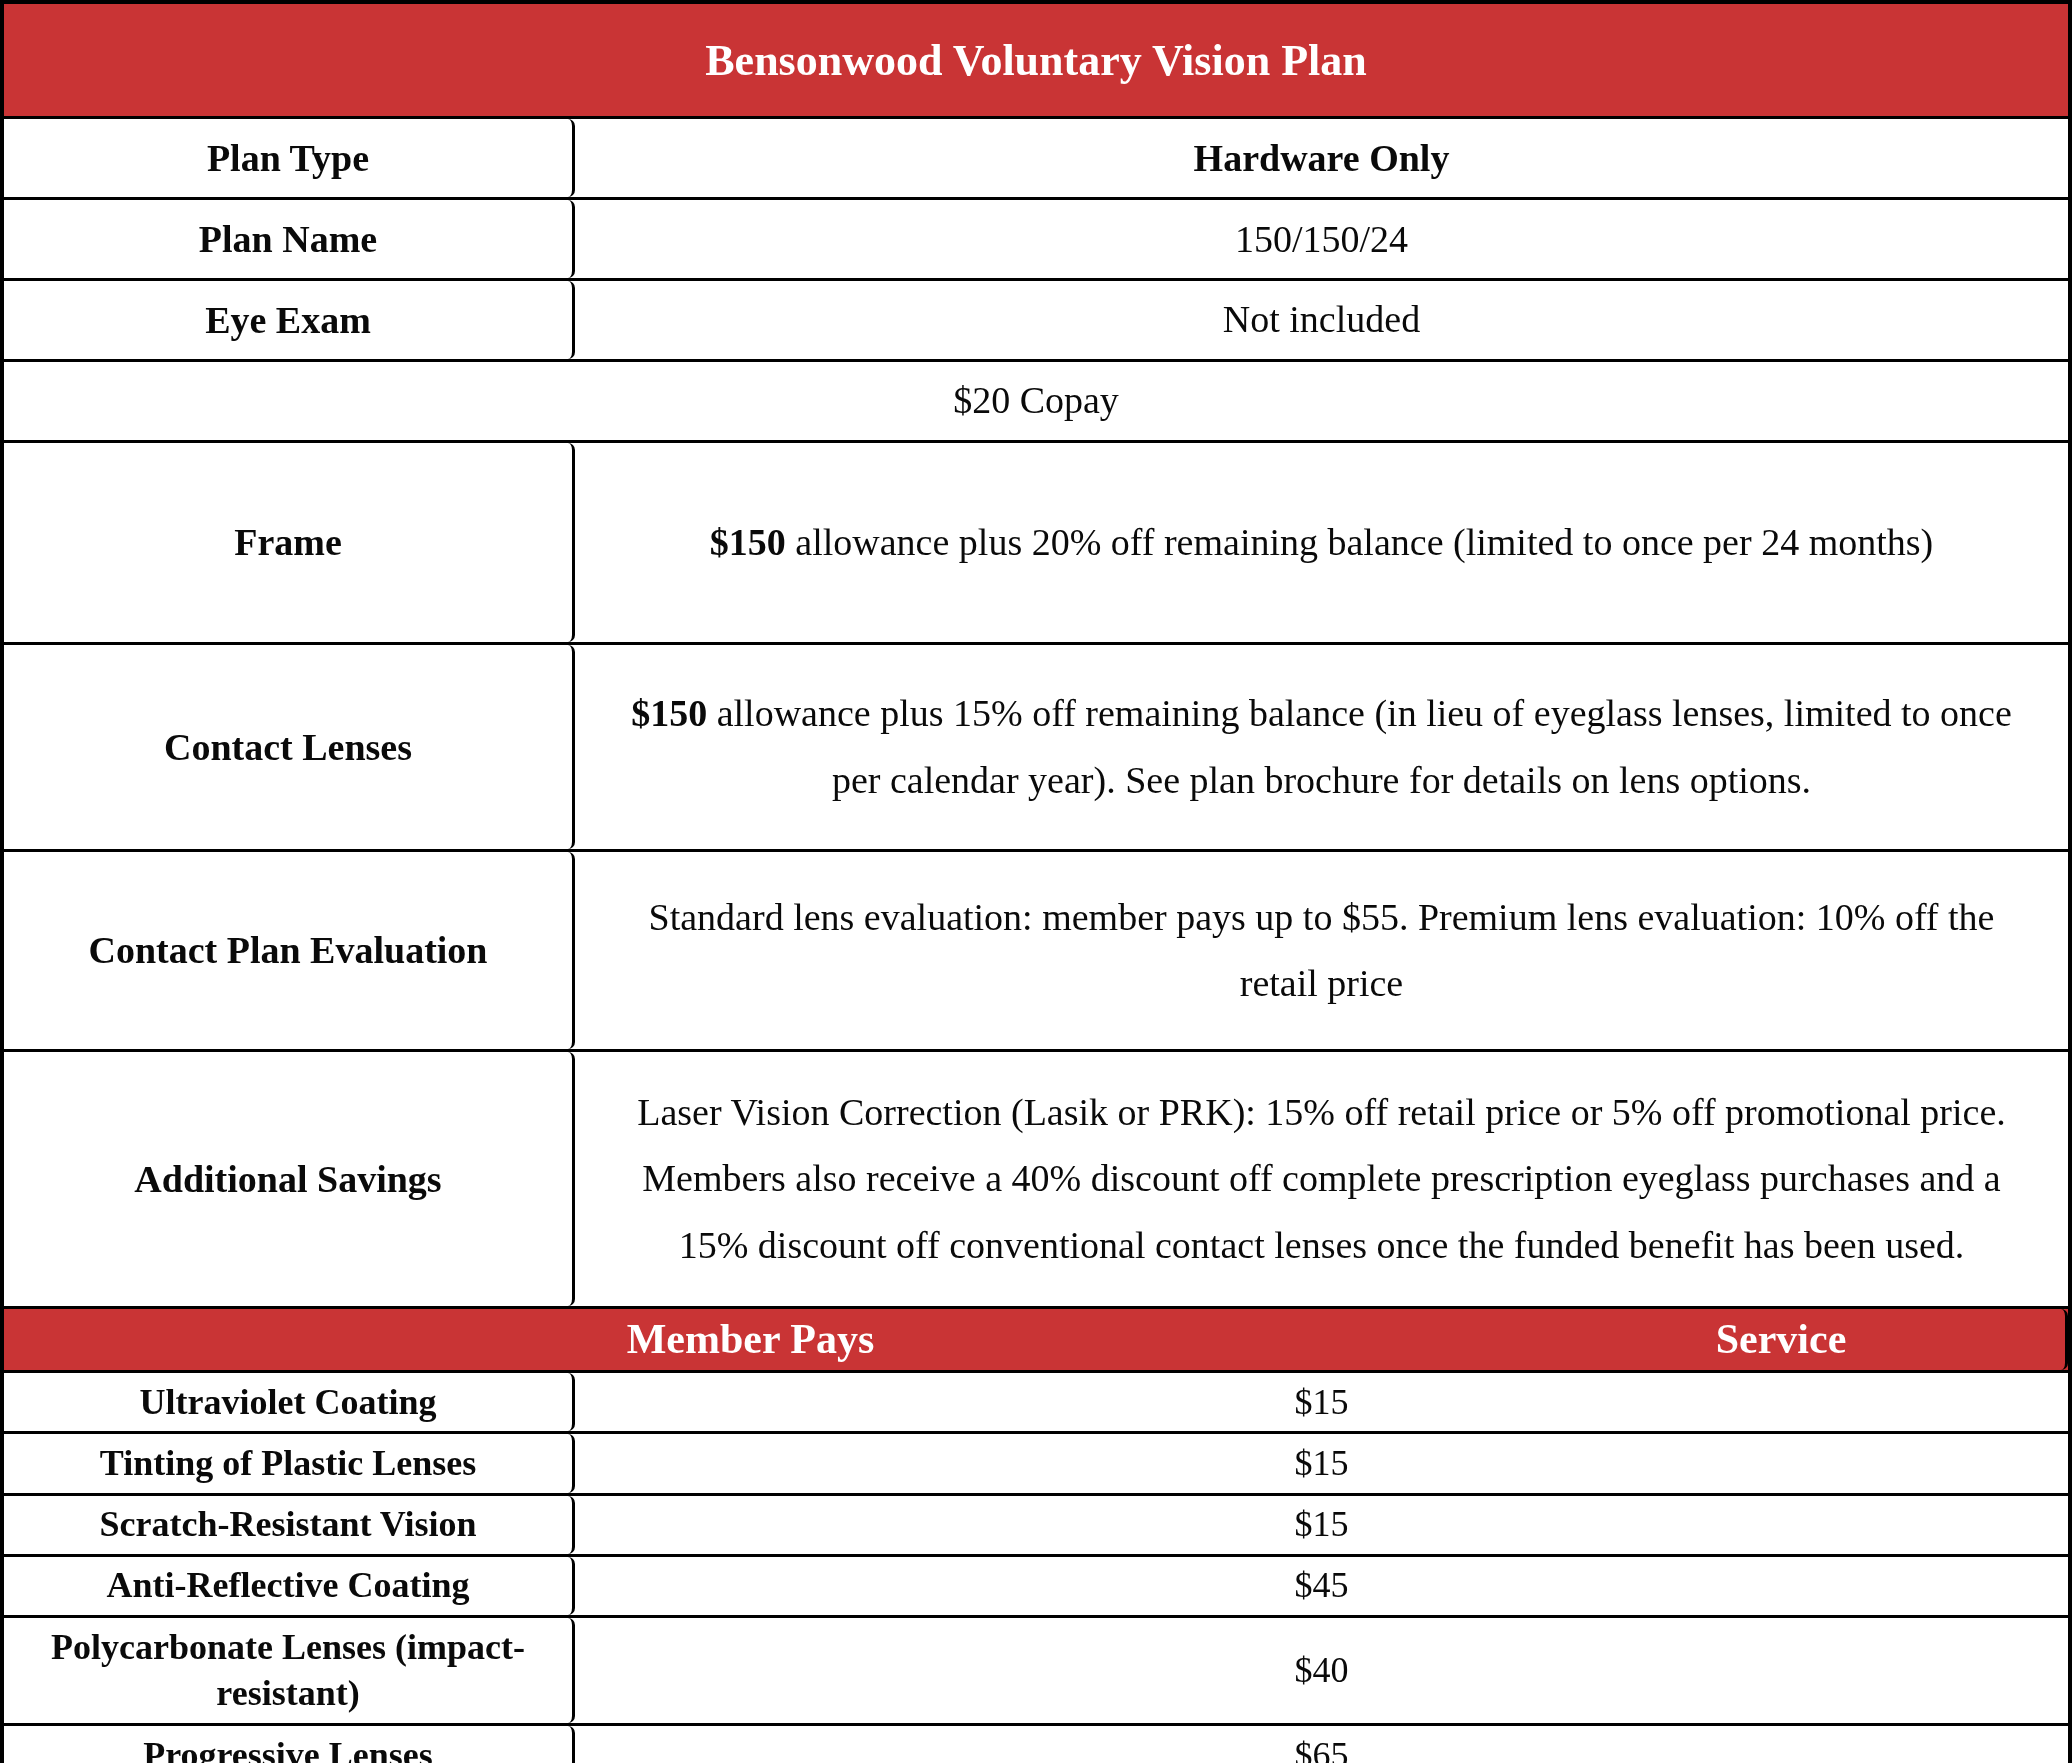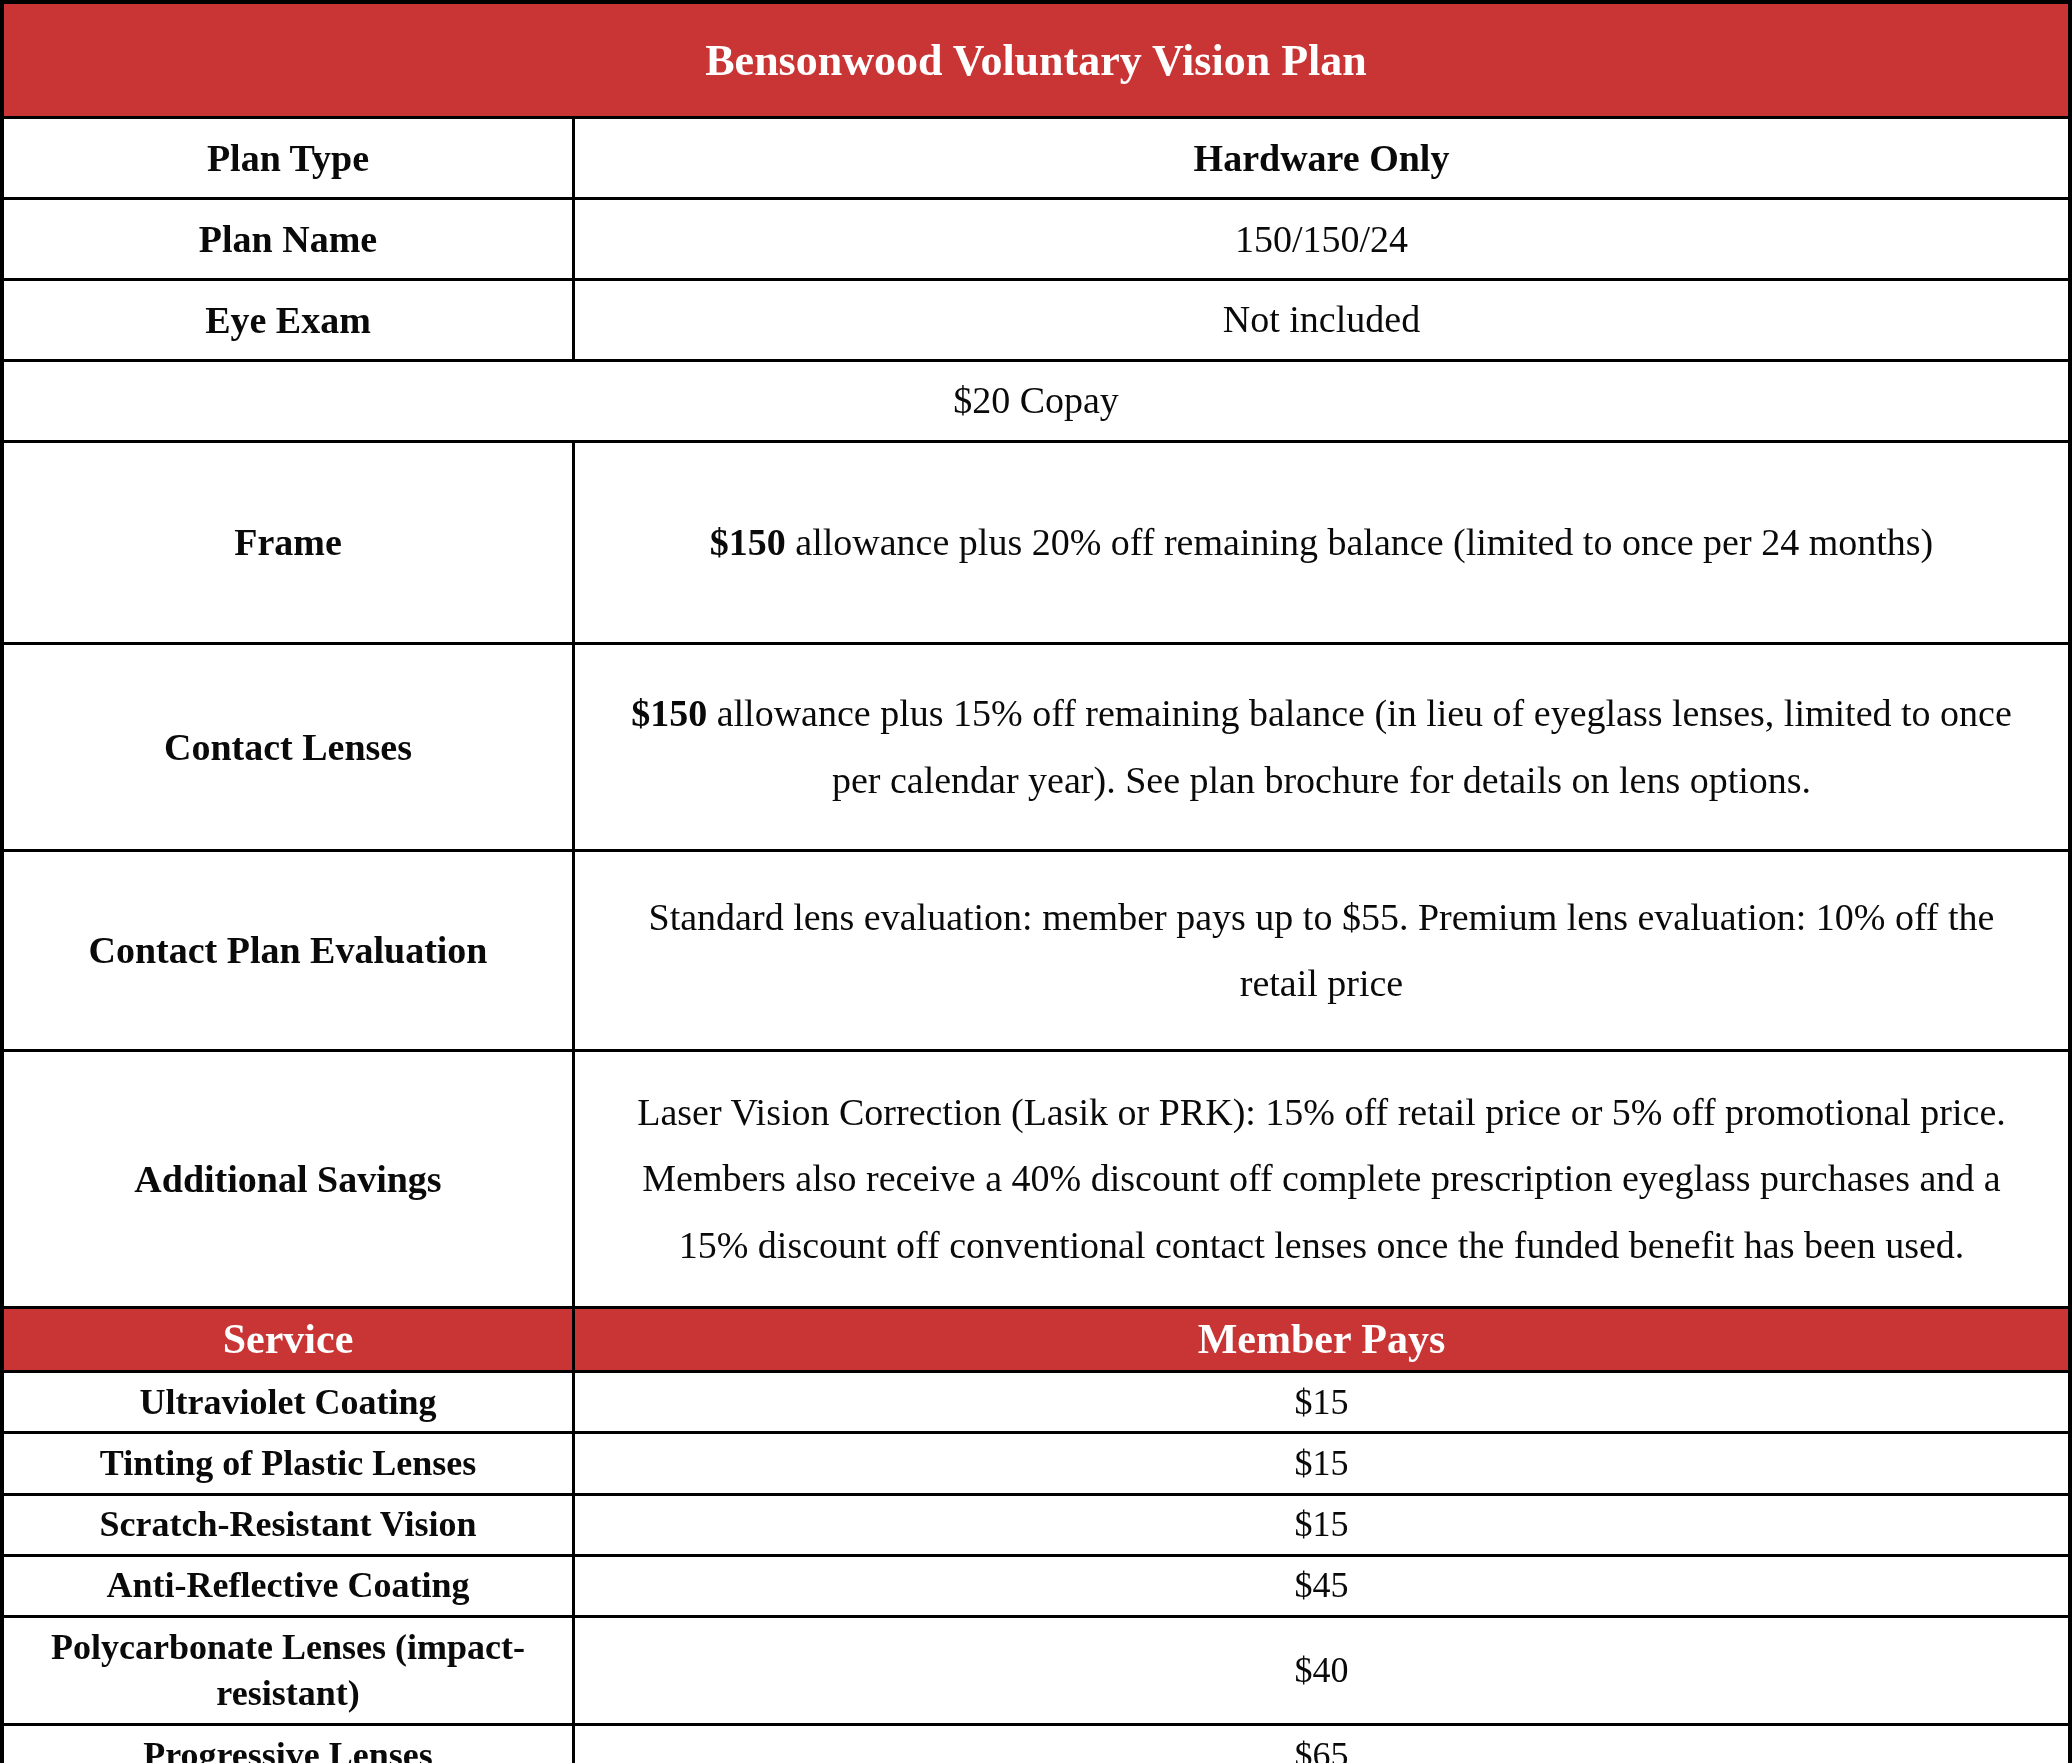--- a/index.html
+++ b/index.html
@@ -8,21 +8,21 @@
     box-sizing:border-box;
     border:4.8px solid #000;
     background:#fff;
     font-family:"Liberation Serif","DejaVu Serif",serif;
     color:#0a0a0a;
   }
   .row{display:flex;box-sizing:border-box;}
   .row + .row{border-top:3.8px solid #000;}
   .cell{
     display:flex;align-items:center;justify-content:center;
-    text-align:center;box-sizing:border-box;
+    text-align:center;box-sizing:border-box;border-radius:7px;
   }
   .cell-l{
     width:571px;flex:0 0 571px;
     border-right:3.8px solid #000;
     font-weight:bold;
     font-size:38px;
     padding:4px 19px;
   }
   .cell-r{
     flex:1 1 auto;
@@ -119,22 +119,22 @@
   </div>
 
   <div class="row h-as">
     <div class="cell cell-l">Additional Savings</div>
     <div class="cell cell-r">
         <span><span class="vb"></span><span>Laser Vision Correction (Lasik or PRK): 15% off retail price or 5% off promotional price. Members also receive a 40% discount off complete prescription eyeglass purchases and a 15% discount off conventional contact lenses once the funded benefit has been used.</span></span>
       </div>
   </div>
 
   <div class="row svc-header">
+    <div class="cell cell-r">Member Pays</div>
     <div class="cell cell-l">Service</div>
-    <div class="cell cell-r">Member Pays</div>
   </div>
 
   <div class="row svc-row h-svc">
     <div class="cell cell-l">Ultraviolet Coating</div>
     <div class="cell cell-r">$15</div>
   </div>
 
   <div class="row svc-row h-svc">
     <div class="cell cell-l">Tinting of Plastic Lenses</div>
     <div class="cell cell-r">$15</div>

